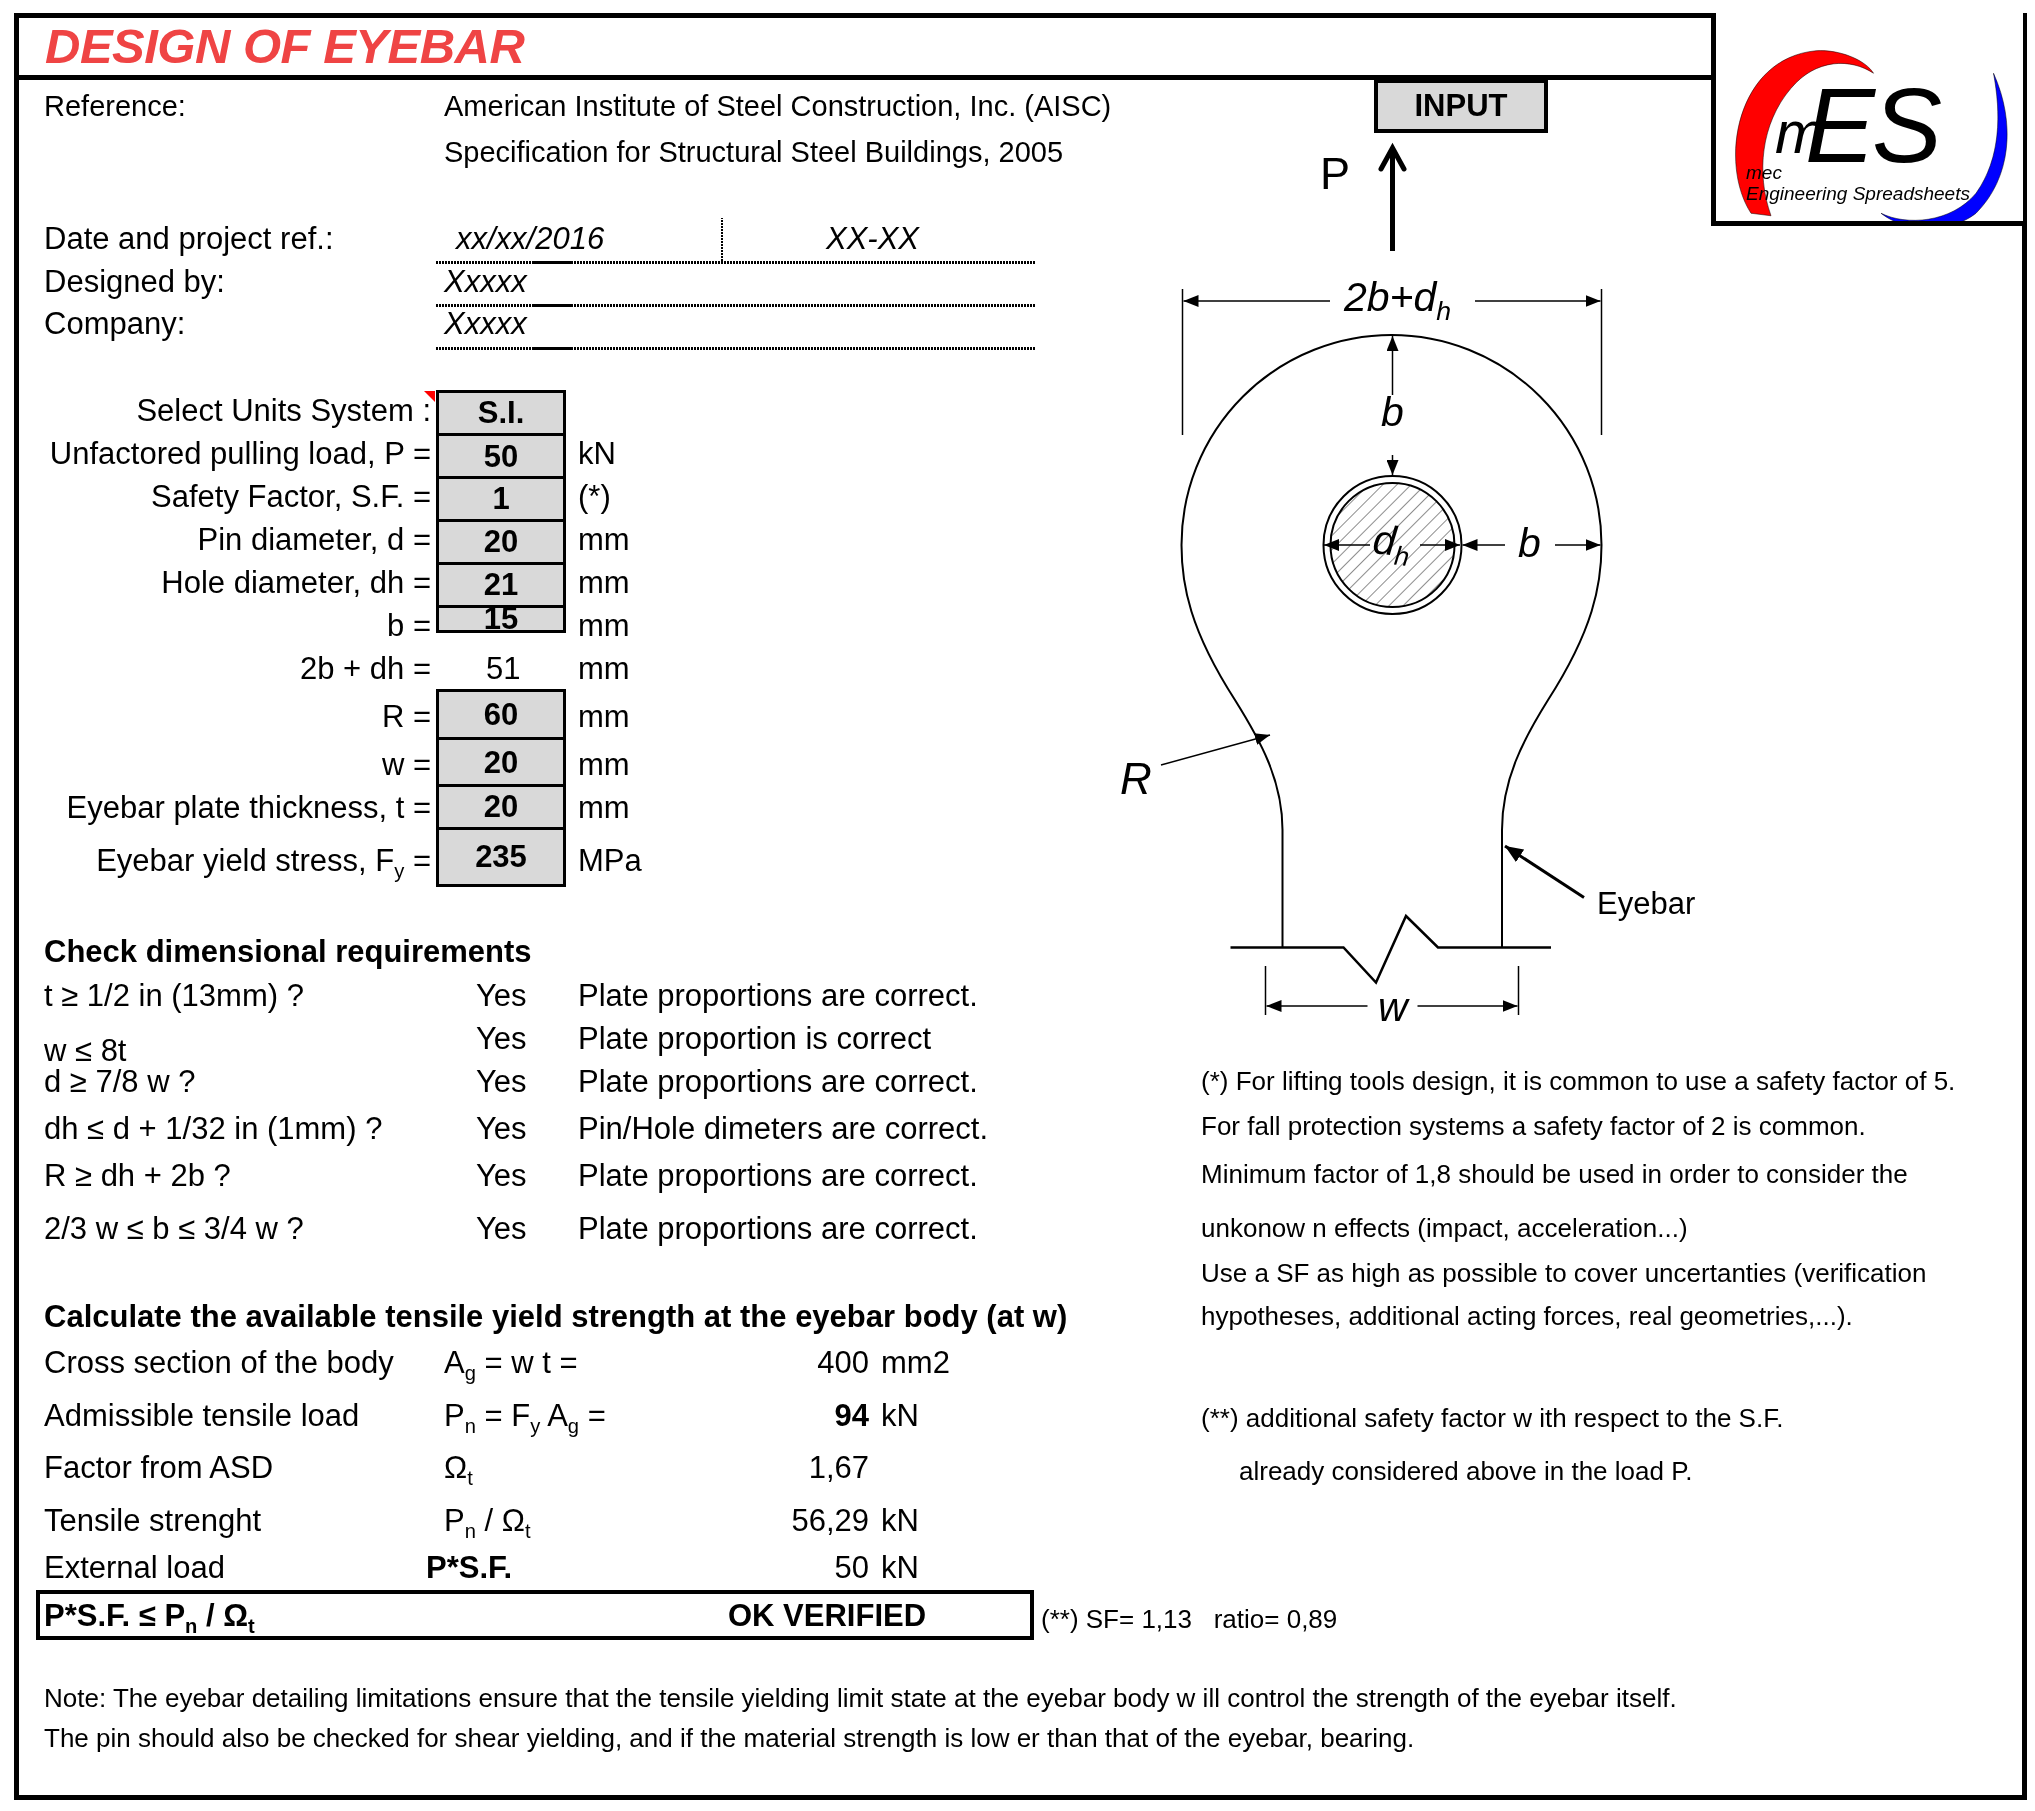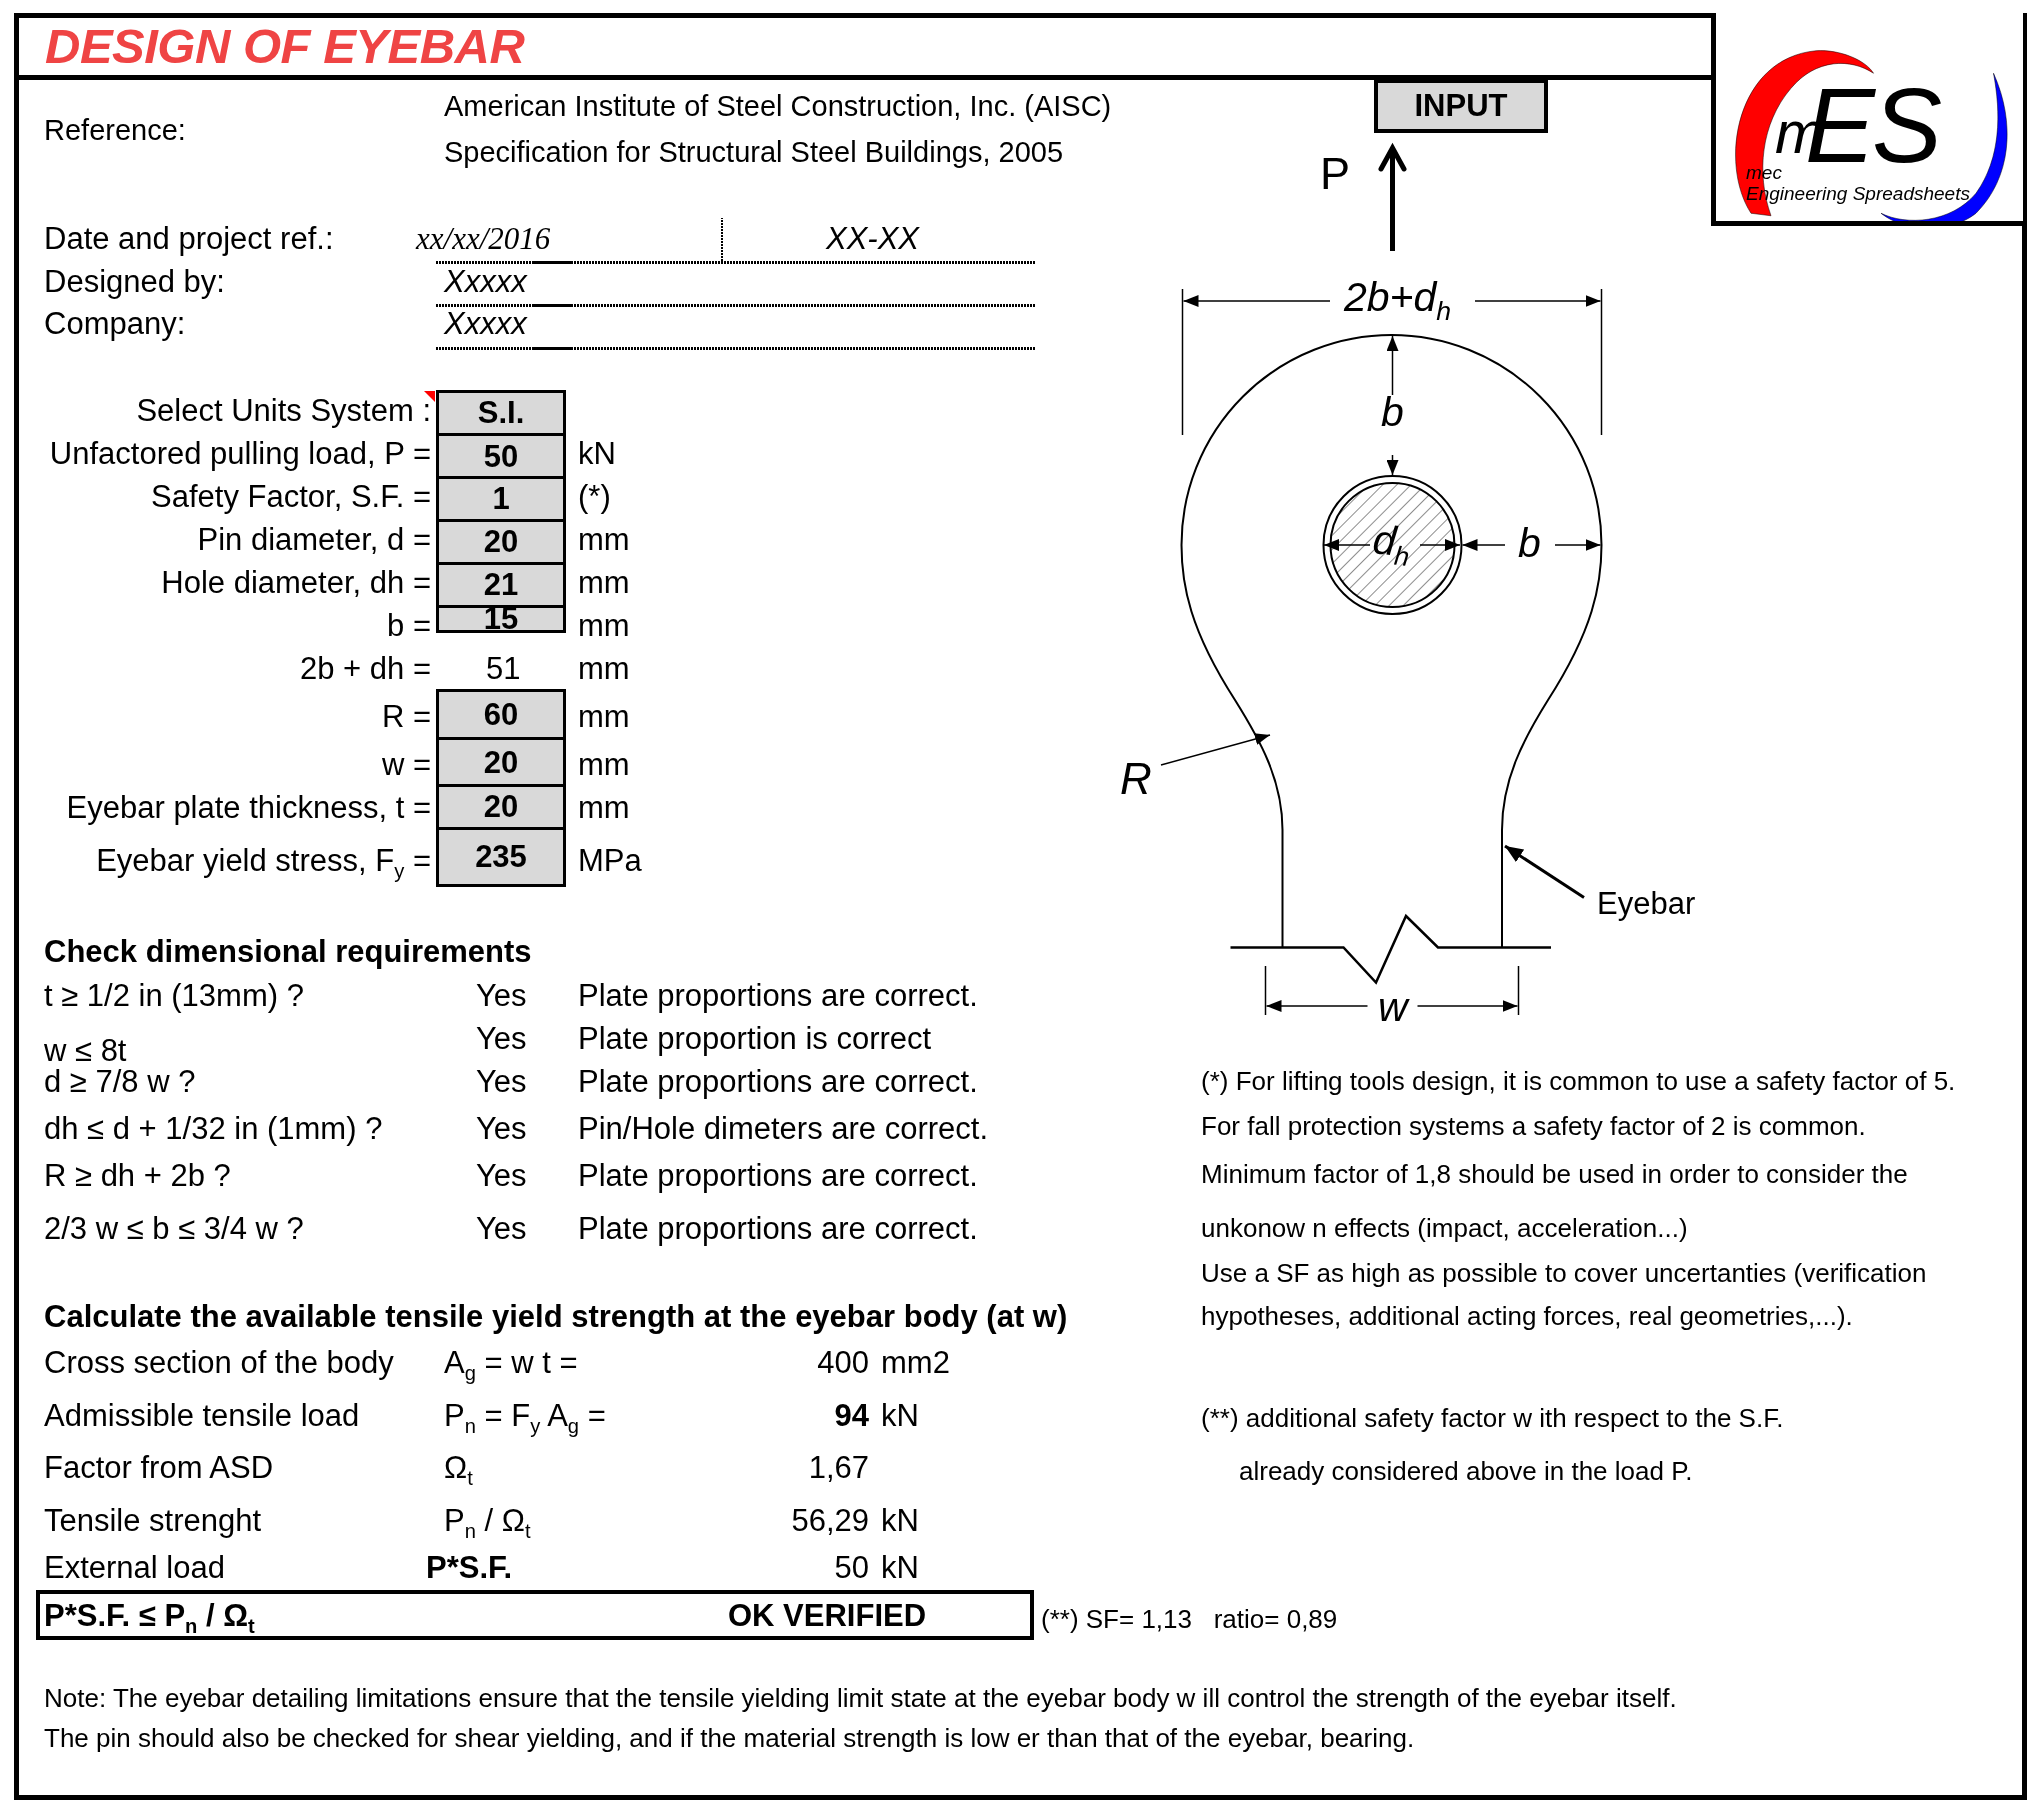--- a/index.html
+++ b/index.html
@@ -45,26 +45,26 @@
     <path d="M 555 120 C 600 220, 590 330, 520 400 C 470 440, 380 440, 330 400 C 380 425, 470 420, 520 360 C 570 290, 570 200, 555 120 Z" fill="#0000ff" stroke="#000" stroke-width="1"></path>
   </svg>
   <div class="abs italic" style="left:59px;top:85px;font-size:60px;">m</div>
   <div class="abs italic" style="left:89px;top:53px;font-size:105px;letter-spacing:-3px;">ES</div>
   <div class="abs italic" style="left:30px;top:149px;font-size:19px;">mec</div>
   <div class="abs italic" style="left:30px;top:170px;font-size:19px;">Engineering Spreadsheets</div>
 </div>
 
 <div class="input-badge">INPUT</div>
 
-<div class="abs t58" style="left:44px;top:90px;margin-top:24px;">Reference:</div>
+<div class="abs t58" style="left:44px;top:90px;">Reference:</div>
 <div class="abs t58" style="left:444px;top:90px;">American Institute of Steel Construction, Inc. (AISC)</div>
 <div class="abs t58" style="left:444px;top:136px;">Specification for Structural Steel Buildings, 2005</div>
 
 <div class="abs t62" style="left:44px;top:221px;">Date and project ref.:</div>
-<div class="abs t62 italic" style="left:416px;top:221px;font-family:Liberation Serif, serif;">xx/xx/2016</div>
+<div class="abs t62 italic" style="left:456px;top:221px;">xx/xx/2016</div>
 <div class="abs t62 italic" style="left:826px;top:221px;">XX-XX</div>
 <div class="vdiv" style="left:721px;top:218px;height:45px;"></div>
 <div class="uline" style="left:436px;top:261px;width:599px;"></div>
 <div class="abs t62" style="left:44px;top:264px;">Designed by:</div>
 <div class="abs t62 italic" style="left:444px;top:264px;">Xxxxx</div>
 <div class="uline" style="left:436px;top:304px;width:599px;"></div>
 <div class="abs t62" style="left:44px;top:306px;">Company:</div>
 <div class="abs t62 italic" style="left:444px;top:306px;">Xxxxx</div>
 <div class="uline" style="left:436px;top:347px;width:599px;"></div>
 

